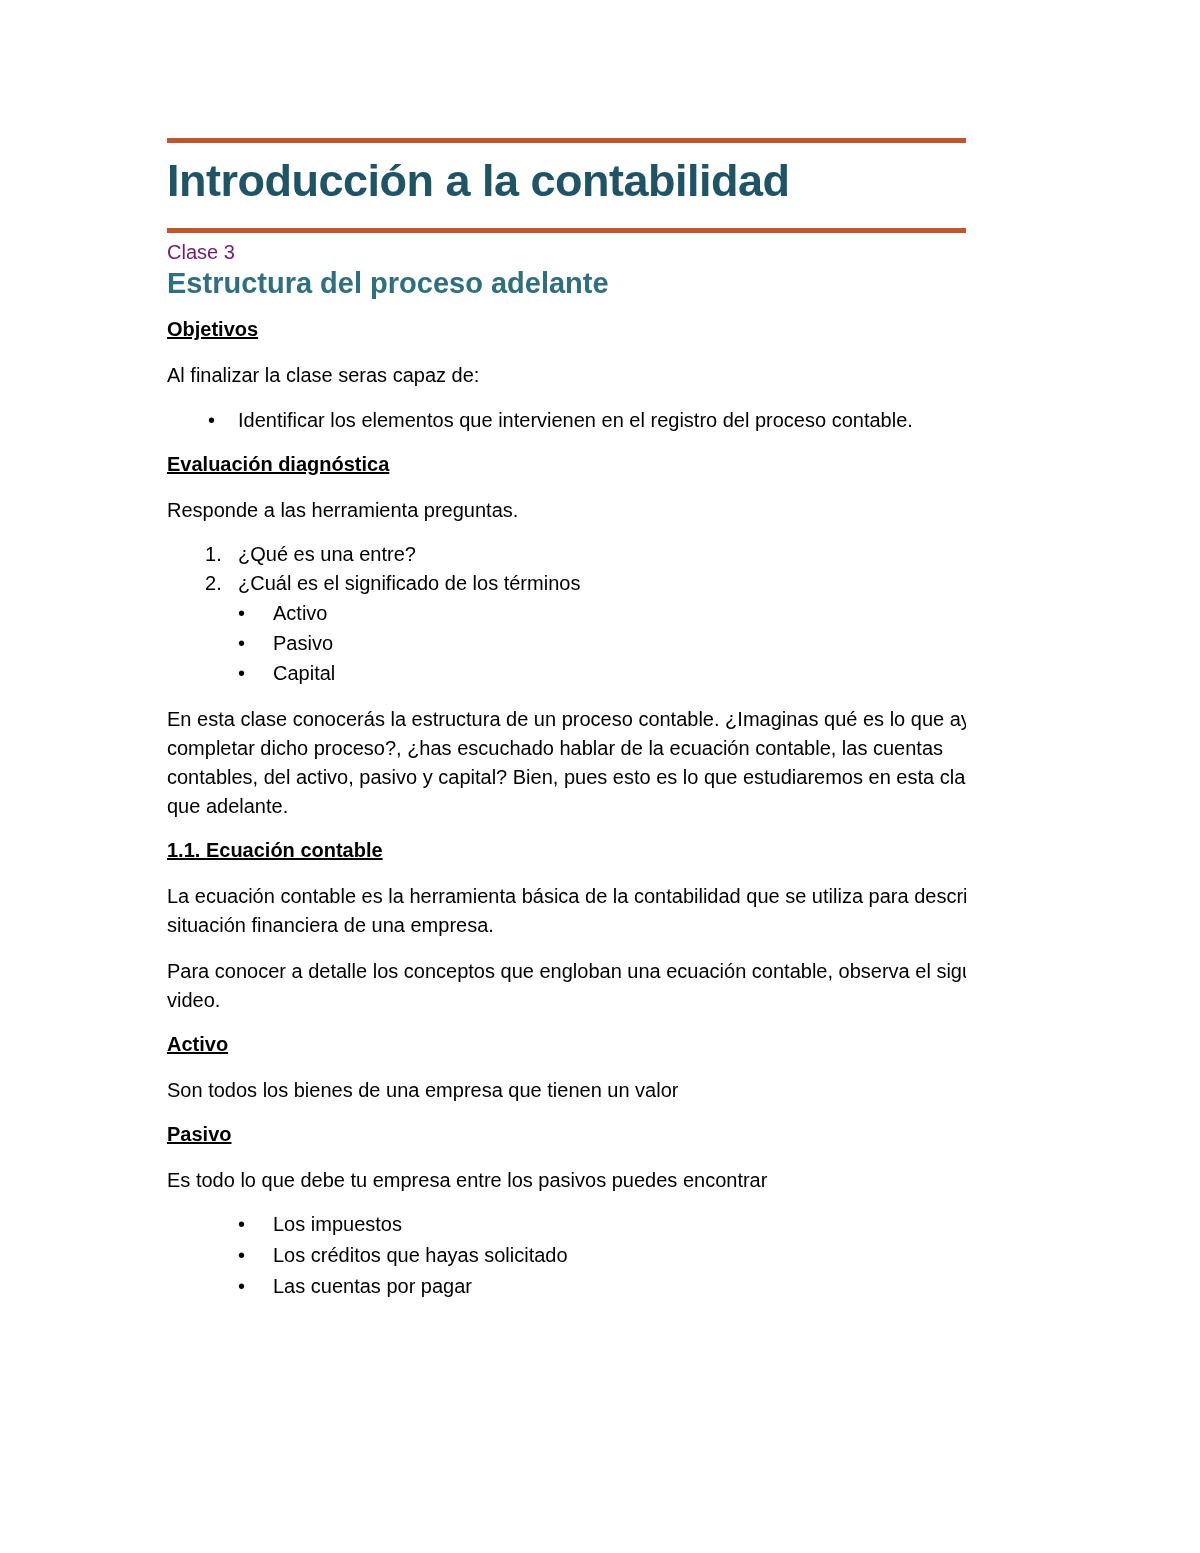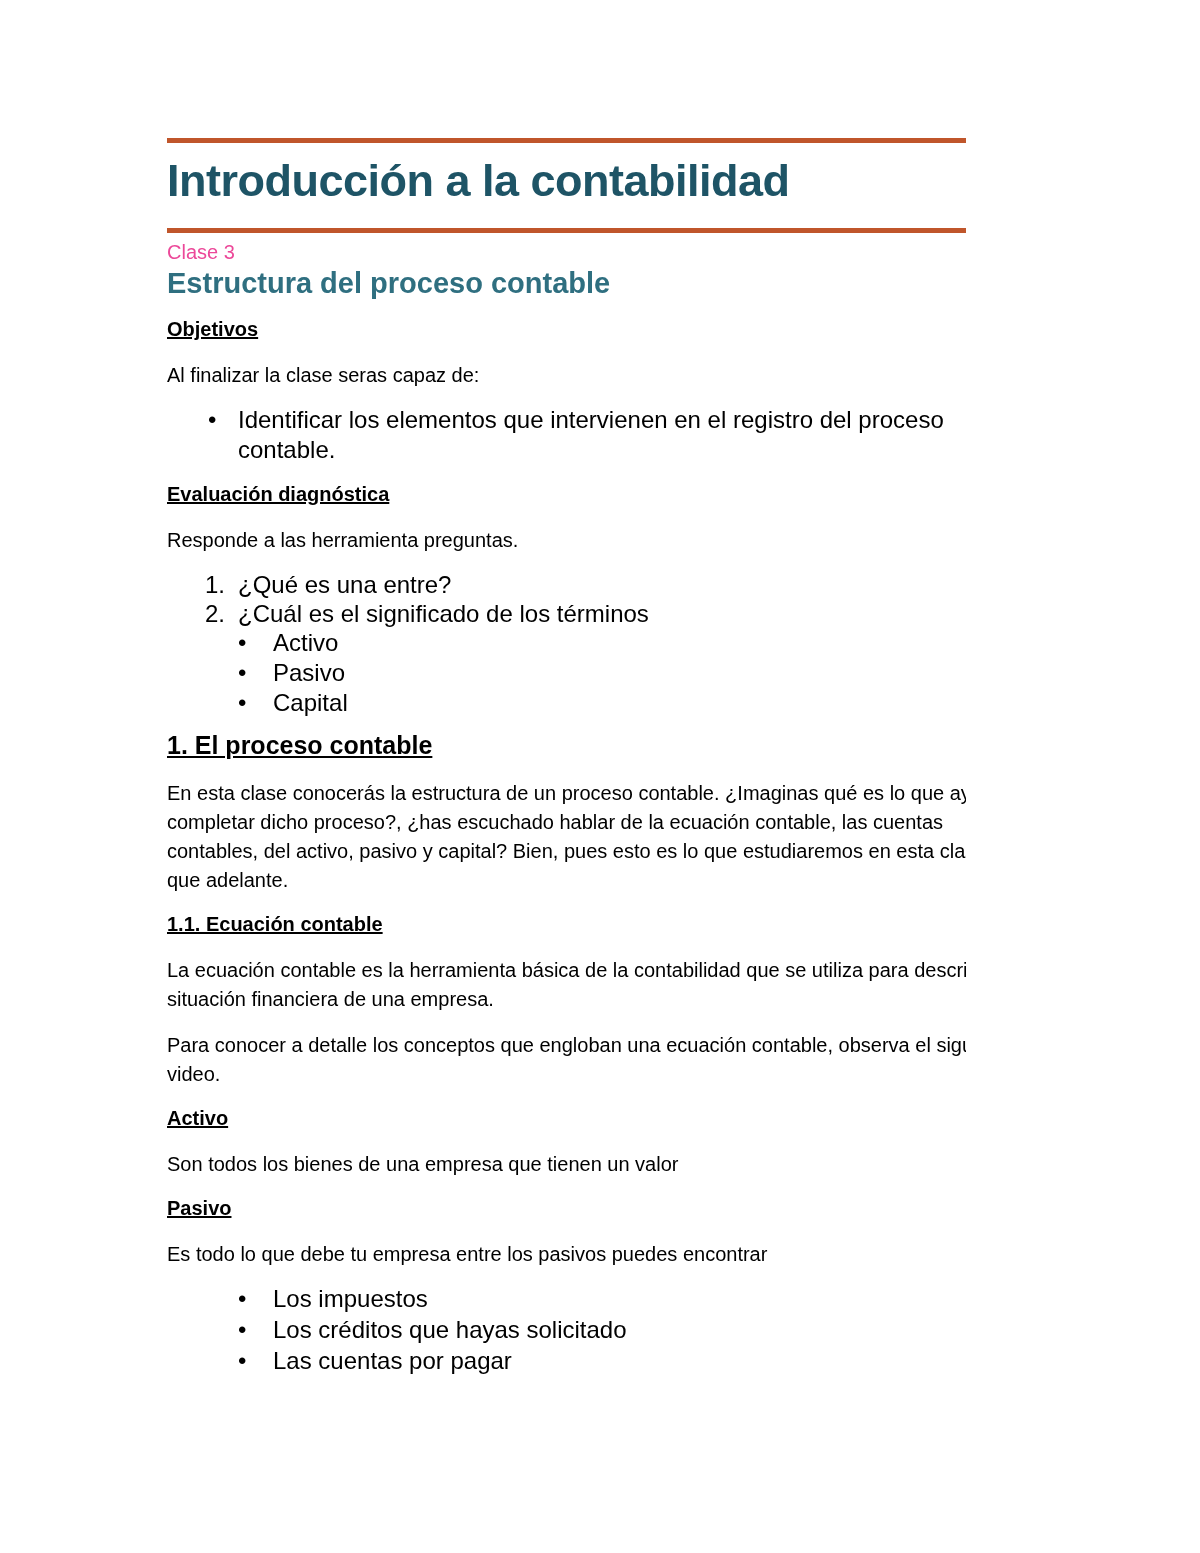--- a/index.html
+++ b/index.html
@@ -54,21 +54,21 @@
     text-decoration:underline;
     margin-top:10px;
   }
   p.body {
     font-size:20px;
     line-height:29px;
     margin-top:17px;
   }
   ul, ol { list-style:none; margin-top:15px; }
   li {
-    font-size:24px;
+    font-size:20px;
     line-height:30px;
     position:relative;
   }
   
   ul.lvl1 li { padding-left:71px; }
   ul.lvl1 li::before {
     content:"\2022";
     position:absolute; left:41px; top:0;
   }
   
@@ -98,23 +98,23 @@
 
 <div class="page">
   <div class="content">
 
     <hr class="rule" style="background: rgb(192, 86, 43);">
 
     <h1 class="doc-title" style="color: rgb(30, 84, 102);">Introducción a la contabilidad</h1>
 
     <hr class="rule rule-bottom" style="background: rgb(192, 86, 43);">
 
-    <div class="clase" style="color: #ec4899;">Clase 3</div>
+    <div class="clase" style="color: #701a75;">Clase 3</div>
 
-    <h2 class="subtitle" style="color: rgb(47, 111, 128);">Estructura del proceso contable</h2>
+    <h2 class="subtitle" style="color: rgb(47, 111, 128);">Estructura del proceso adelante</h2>
 
     <h3 class="h-bold">Objetivos</h3>
 
     <p class="body">Al finalizar la clase seras capaz de:</p>
 
     <ul class="lvl1">
       <li>Identificar los elementos que intervienen en el registro del proceso contable.</li>
     </ul>
 
     <h3 class="h-bold">Evaluación diagnóstica</h3>
@@ -125,21 +125,20 @@
       <li>¿Qué es una entre?</li>
       <li>¿Cuál es el significado de los términos</li>
     </ol>
 
     <ul class="lvl2">
       <li>Activo</li>
       <li>Pasivo</li>
       <li>Capital</li>
     </ul>
 
-    <h2 class="h-underline">1. El proceso contable</h2>
 
     <p class="body">En esta clase conocerás la estructura de un proceso contable. ¿Imaginas qué es lo que ayuda a completar dicho proceso?, ¿has escuchado hablar de la ecuación contable, las cuentas contables, del activo, pasivo y capital? Bien, pues esto es lo que estudiaremos en esta clase, así que adelante.</p>
 
     <h4 class="h-bold">1.1. Ecuación contable</h4>
 
     <p class="body">La ecuación contable es la herramienta básica de la contabilidad que se utiliza para describir la situación financiera de una empresa.</p>
 
     <p class="body">Para conocer a detalle los conceptos que engloban una ecuación contable, observa el siguiente video.</p>
 
     <h4 class="h-bold">Activo</h4>

